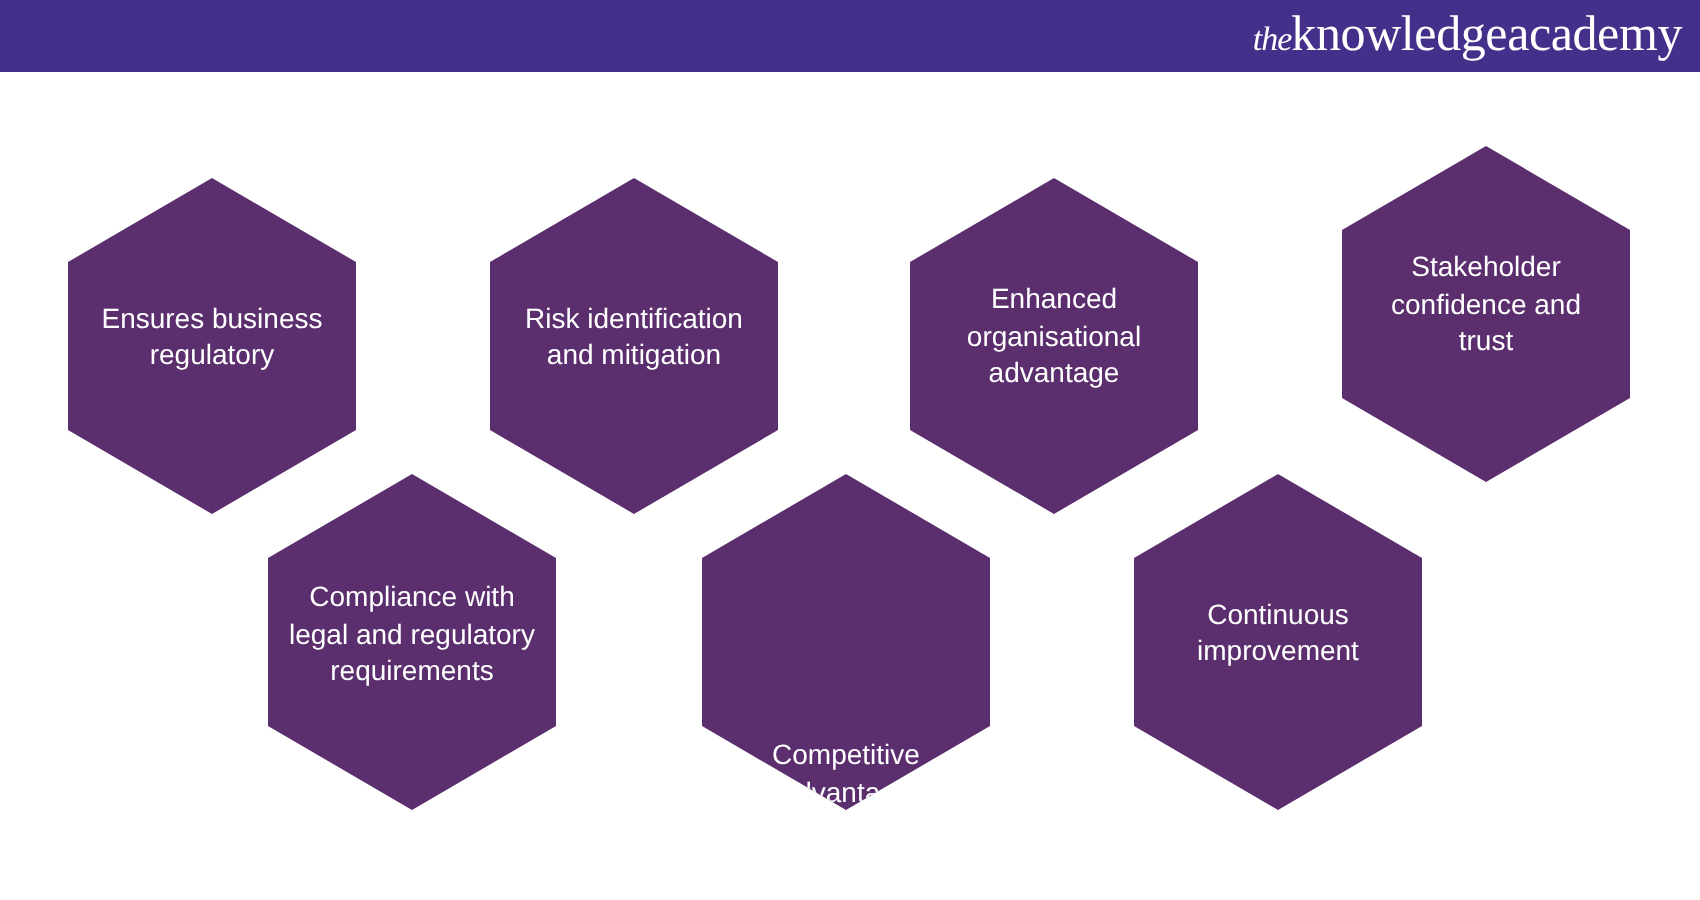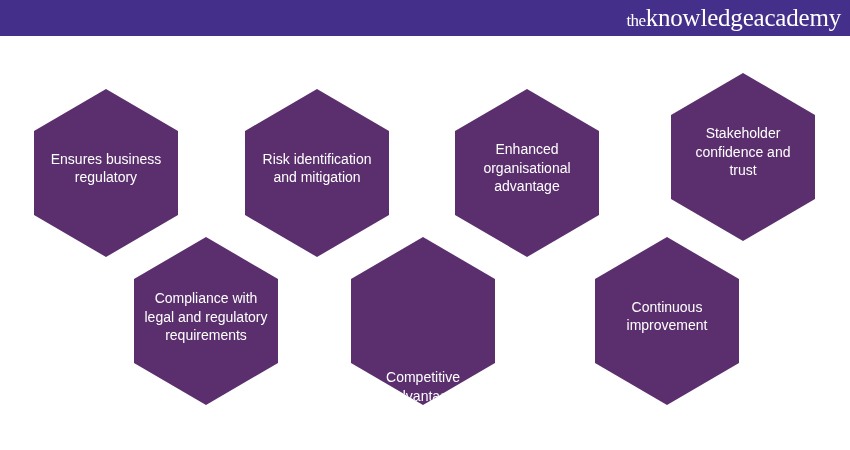--- a/index.html
+++ b/index.html
@@ -11,21 +11,21 @@
   .header {
     position: absolute; left: 0; top: 0; width: 850px; height: 36px;
     background: #44308a;
   }
   .logo {
     position: absolute; right: 9px; top: 3px;
     font-family: "Liberation Serif", "DejaVu Serif", serif;
     color: #ffffff; font-size: 25px; line-height: 30px; letter-spacing: -0.2px;
     white-space: nowrap;
   }
-  .logo .the { font-size: 17px; letter-spacing: -0.5px; }
+  .logo .the { font-style: italic; font-size: 17px; letter-spacing: -0.5px; }
   .hex {
     position: absolute; width: 144px; height: 168px;
     background: #5b2f6e;
     clip-path: polygon(50% 0%, 100% 25%, 100% 75%, 50% 100%, 0% 75%, 0% 25%);
     display: flex; align-items: center; justify-content: center;
   }
   .hex-label {
     color: #ffffff; font-size: 14px; line-height: 18.5px; text-align: center;
     width: 124px; margin-top: -10px;
   }
@@ -48,15 +48,15 @@
 </div>
 <div class="hex" style="left:671px; top:73px;">
   <div class="hex-label">Stakeholder confidence and trust</div>
 </div>
 <div class="hex" style="left:134px; top:237px;">
   <div class="hex-label" style="margin-top:-8px;">Compliance with legal and regulatory requirements</div>
 </div>
 <div class="hex" style="left:351px; top:237px;align-items:flex-end;">
   <div class="hex-label" style="width:100px;">Competitive advantage</div>
 </div>
-<div class="hex" style="left:567px; top:237px;margin-left:28px;">
+<div class="hex" style="left:567px; top:237px;">
   <div class="hex-label" style="width:110px;">Continuous improvement</div>
 </div>
 
 </body></html>

